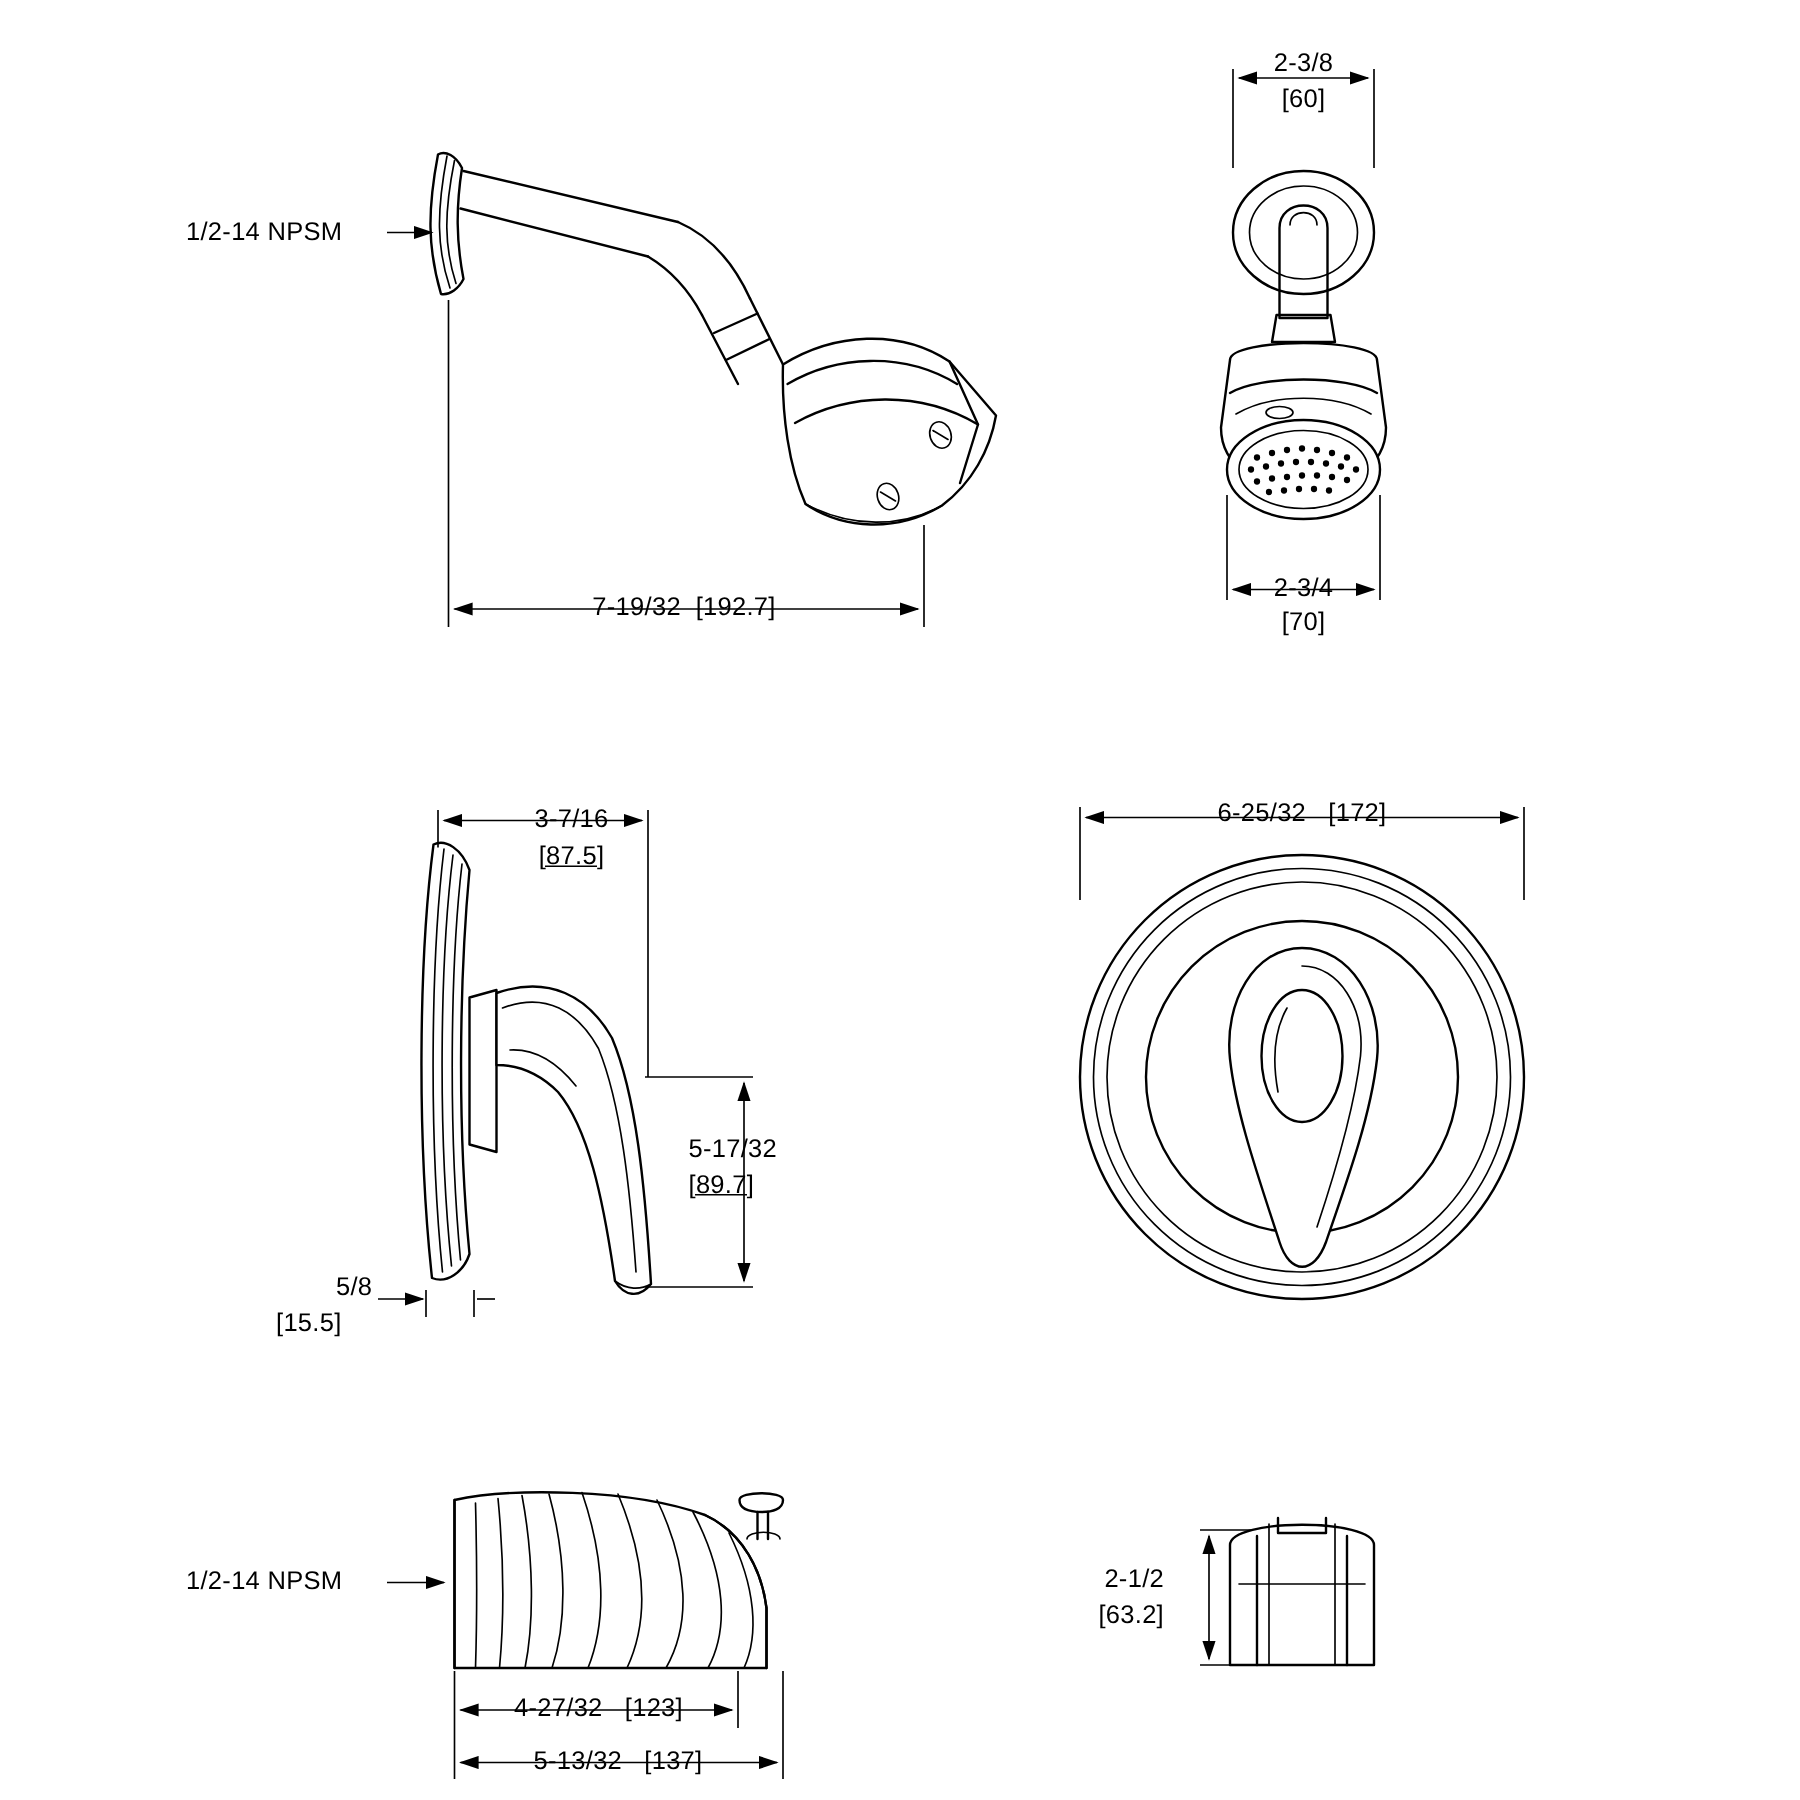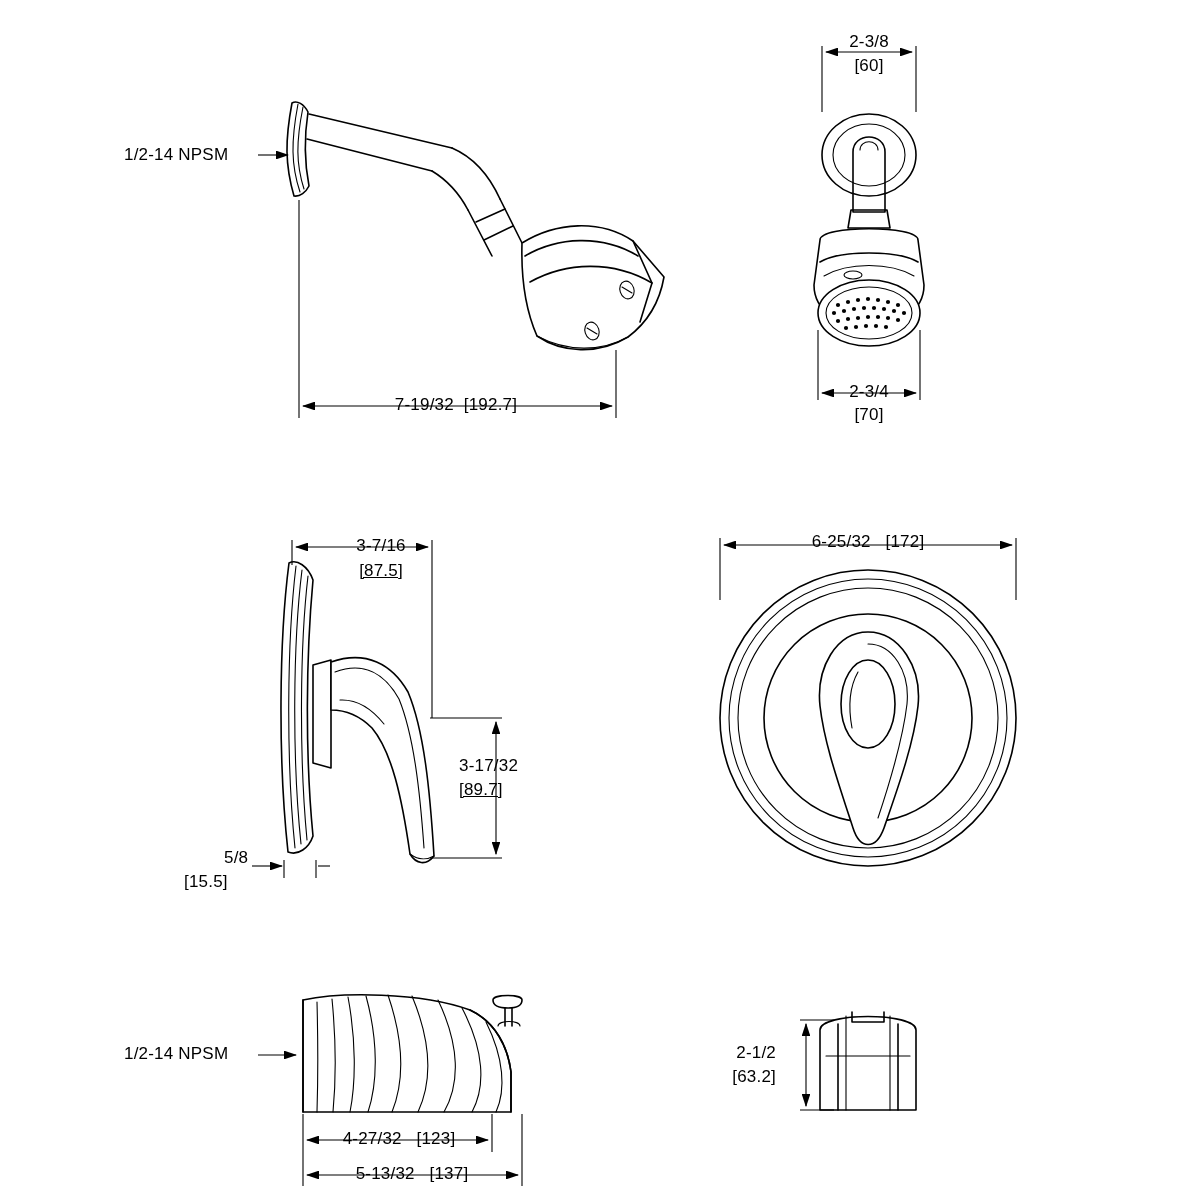--- a/index.html
+++ b/index.html
@@ -299,21 +299,21 @@
 
   <div class="lbl center" style="left:869px; top:31px;">2-3/8</div>
   <div class="lbl center" style="left:869px; top:55px;">[60]</div>
 
   <div class="lbl center" style="left:869px; top:381px;">2-3/4</div>
   <div class="lbl center" style="left:869px; top:404px;">[70]</div>
 
   <div class="lbl center" style="left:381px; top:535px;">3-7/16</div>
   <div class="lbl center" style="left:381px; top:560px;text-decoration:underline;">[87.5]</div>
 
-  <div class="lbl" style="left:459px; top:755px;">3-17/32</div>
+  <div class="lbl" style="left:459px; top:755px;">5-17/32</div>
   <div class="lbl" style="left:459px; top:779px;text-decoration:underline;">[89.7]</div>
 
   <div class="lbl" style="left:188px; top:847px;margin-left:36px;">5/8</div>
   <div class="lbl" style="left:184px; top:871px;">[15.5]</div>
 
   <div class="lbl center" style="left:868px; top:531px;">6-25/32   [172]</div>
 
   <div class="lbl" style="left:124px; top:1043px;">1/2-14 NPSM</div>
 
   <div class="lbl center" style="left:399px; top:1128px;">4-27/32   [123]</div>

